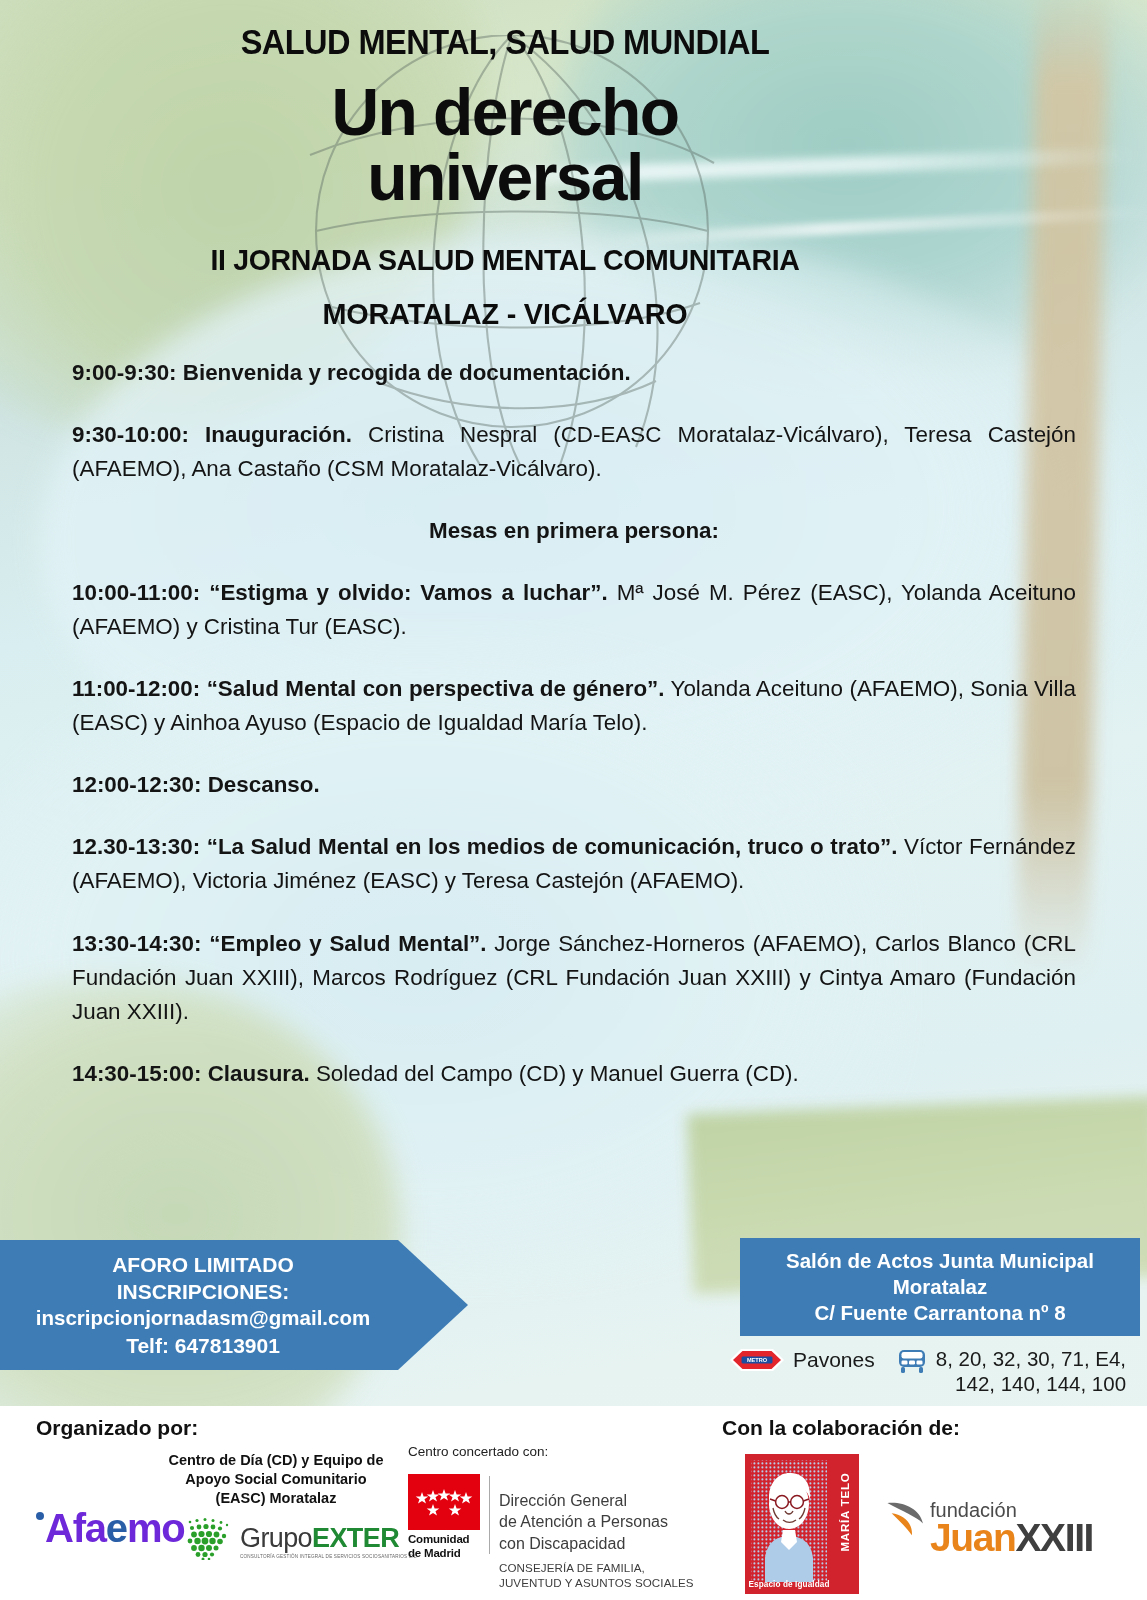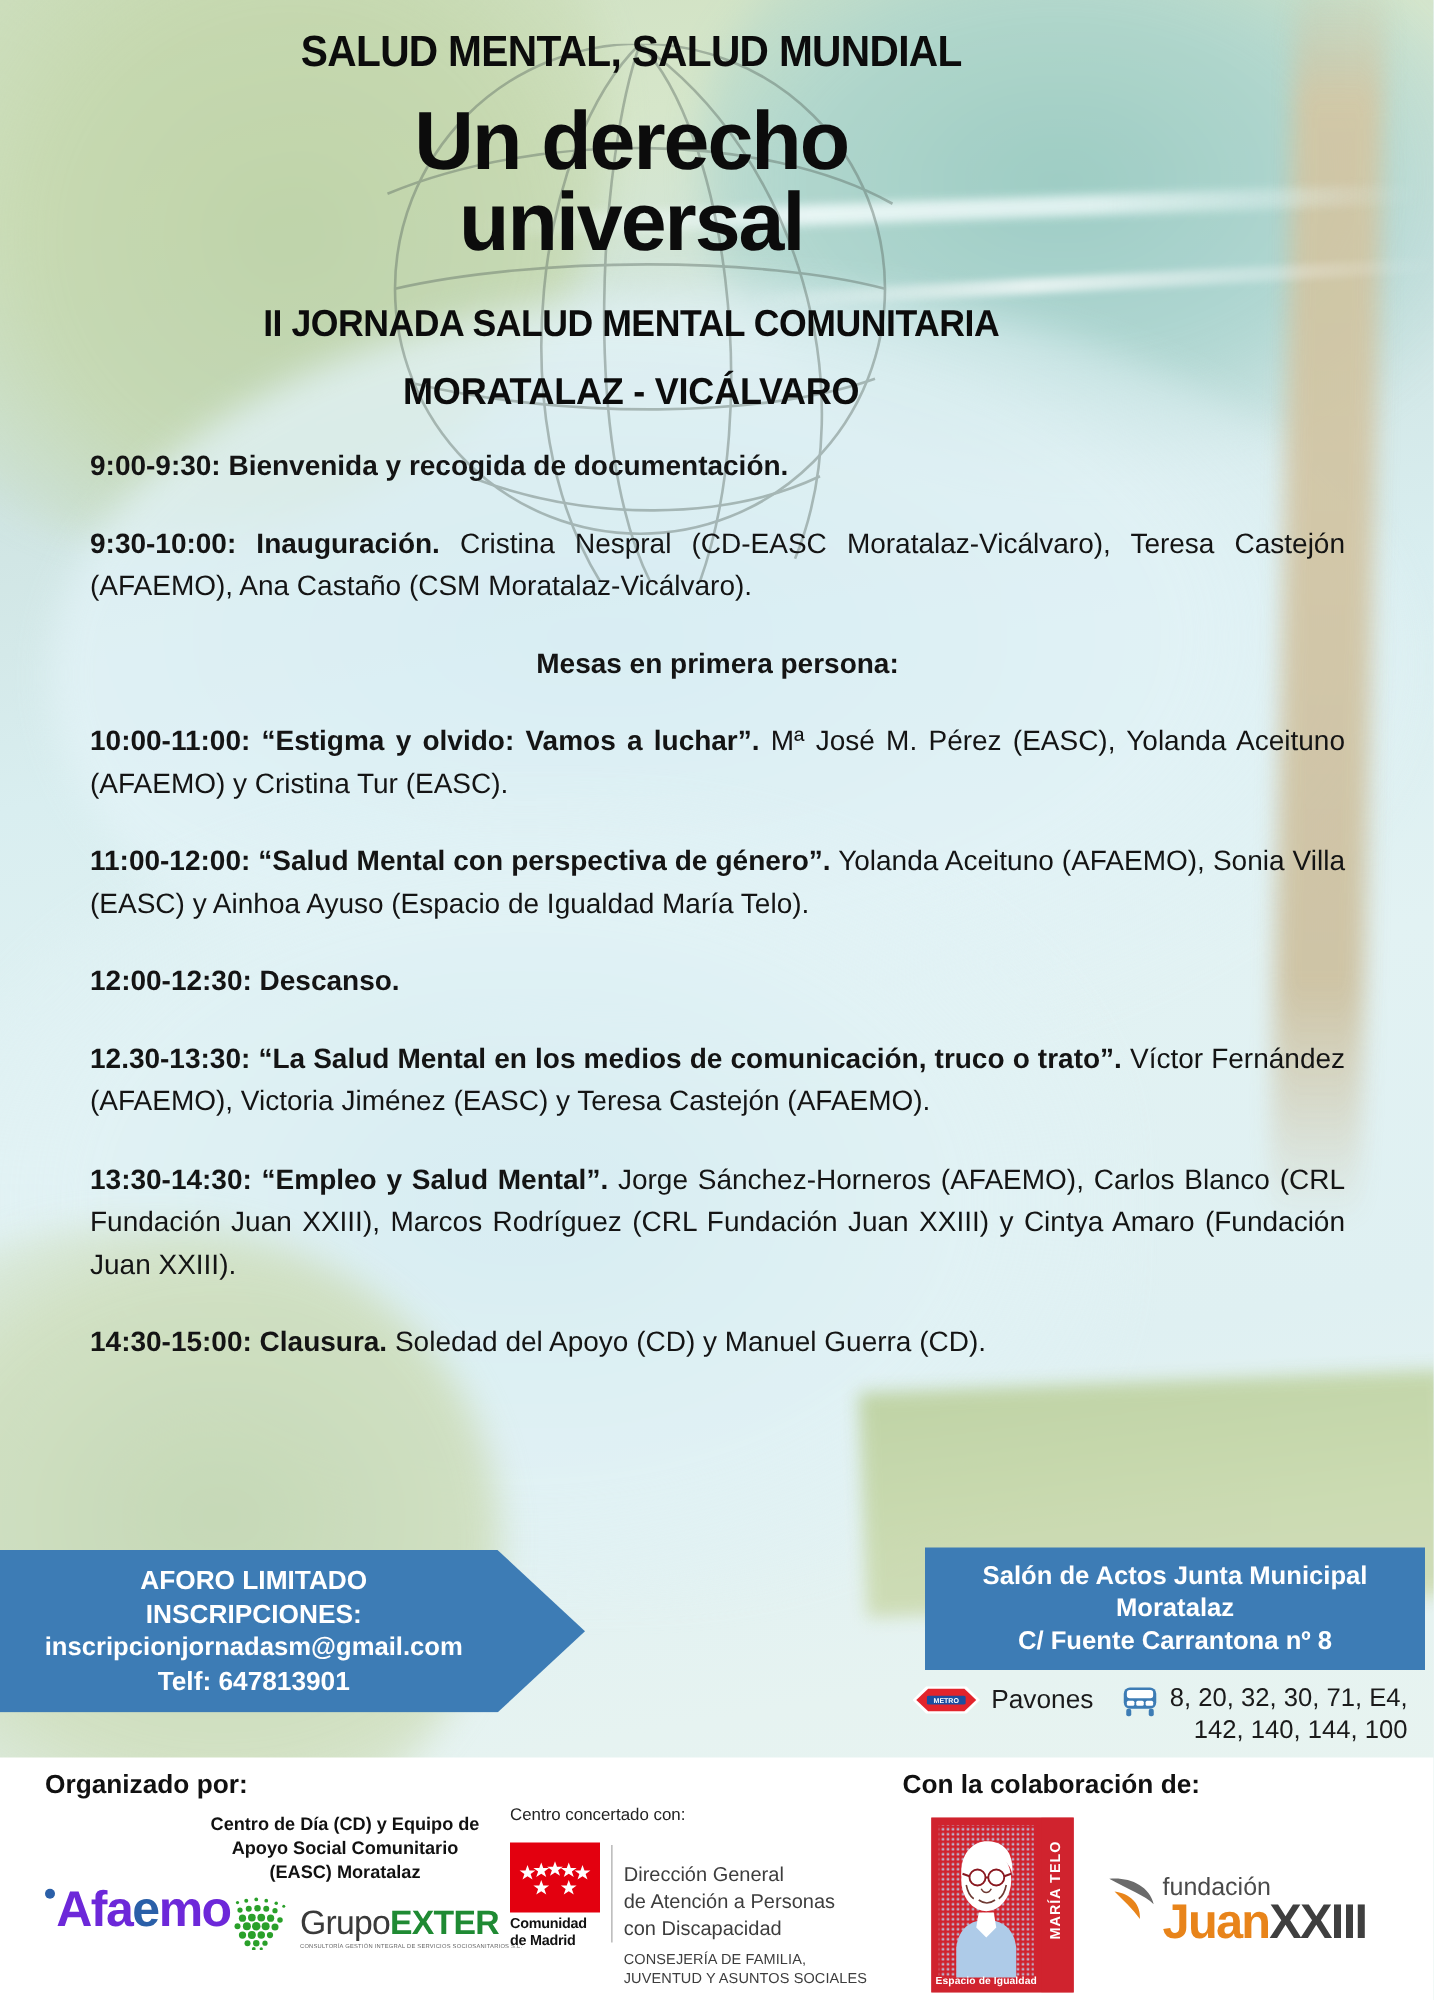--- a/index.html
+++ b/index.html
@@ -509,21 +509,21 @@
 
   <div class="program" id="program-list">
       <div class="prog-item"><b>9:00-9:30: Bienvenida y recogida de documentación.</b></div>
       <div class="prog-item"><b>9:30-10:00:  Inauguración.</b><span> Cristina Nespral (CD-EASC Moratalaz-Vicálvaro), Teresa Castejón (AFAEMO), Ana Castaño (CSM Moratalaz-Vicálvaro).</span></div>
       <div class="prog-center">Mesas en primera persona:</div>
       <div class="prog-item"><b>10:00-11:00: “Estigma y olvido: Vamos a luchar”.</b><span> Mª José M. Pérez (EASC), Yolanda Aceituno (AFAEMO) y Cristina Tur (EASC).</span></div>
       <div class="prog-item"><b>11:00-12:00: “Salud Mental con perspectiva de género”.</b><span> Yolanda Aceituno (AFAEMO), Sonia Villa (EASC) y Ainhoa Ayuso (Espacio de Igualdad María Telo).</span></div>
       <div class="prog-item"><b>12:00-12:30: Descanso.</b></div>
       <div class="prog-item"><b>12.30-13:30: “La Salud Mental en los medios de comunicación, truco o trato”.</b><span> Víctor Fernández  (AFAEMO), Victoria Jiménez (EASC) y Teresa Castejón (AFAEMO).</span></div>
       <div class="prog-item"><b>13:30-14:30: “Empleo y Salud Mental”.</b><span> Jorge Sánchez-Horneros (AFAEMO), Carlos Blanco (CRL Fundación Juan XXIII), Marcos Rodríguez (CRL Fundación Juan XXIII) y Cintya Amaro (Fundación Juan XXIII).</span></div>
-      <div class="prog-item"><b>14:30-15:00: Clausura.</b><span> Soledad del Apoyo (CD) y Manuel Guerra (CD).</span></div>
+      <div class="prog-item"><b>14:30-15:00: Clausura.</b><span> Soledad del Campo (CD) y Manuel Guerra (CD).</span></div>
     </div>
 
   <div class="reg-badge">
     <div class="reg-line">AFORO LIMITADO</div>
     <div class="reg-line">INSCRIPCIONES:</div>
     <div class="reg-line small">inscripcionjornadasm@gmail.com</div>
     <div class="reg-line">Telf: 647813901</div>
   </div>
 
   <div class="venue-box">

